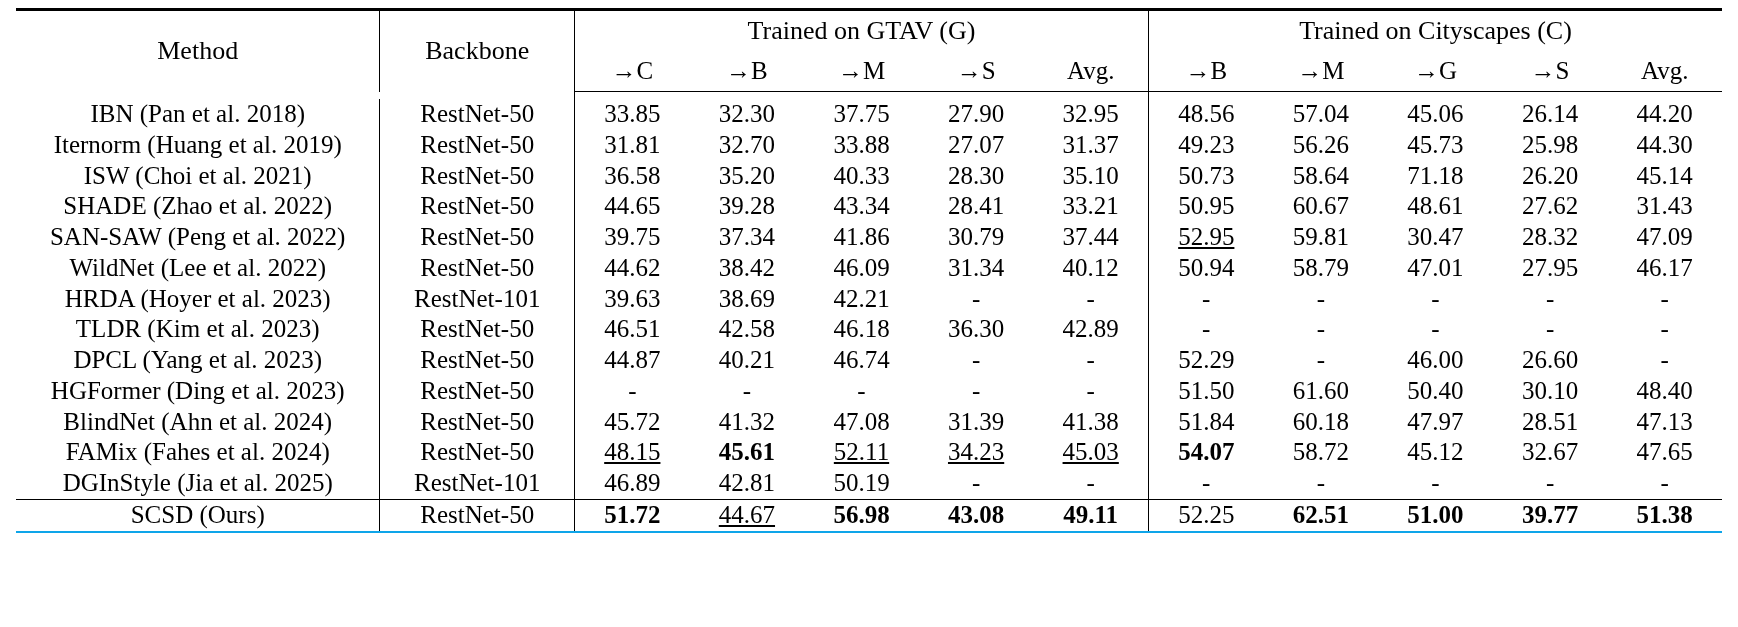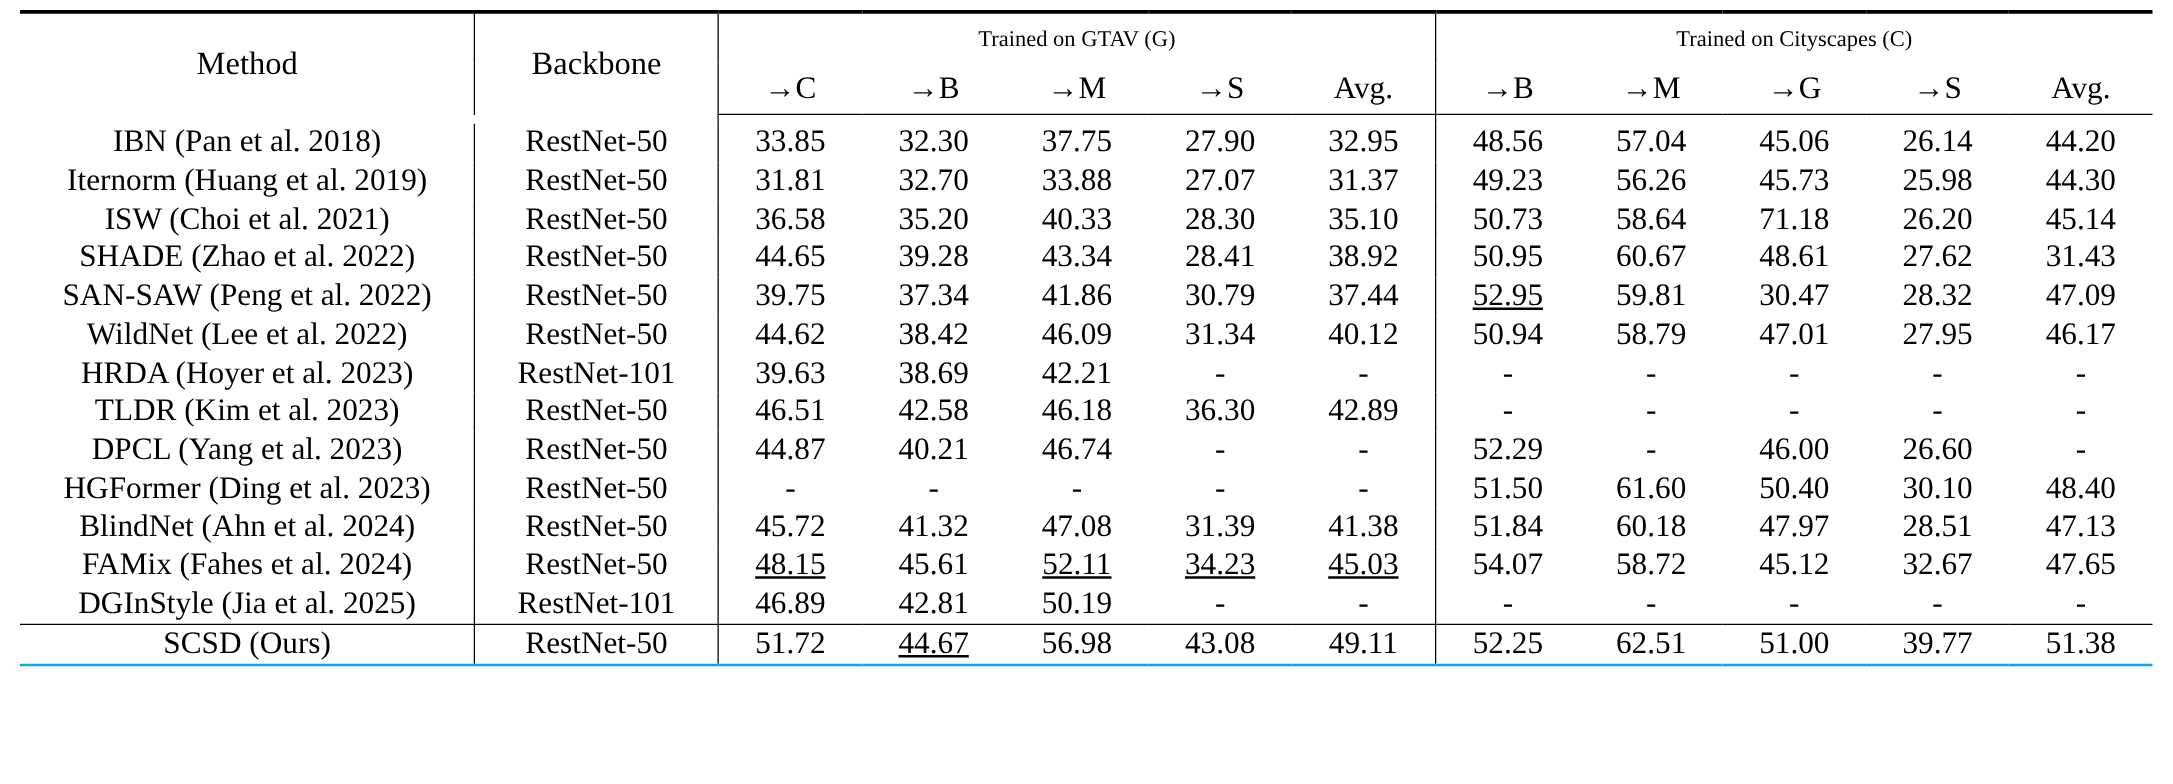--- a/index.html
+++ b/index.html
@@ -43,27 +43,27 @@
     text-align: center;
     width: 370px;
   }
   .backbone-col {
     text-align: center;
     width: 200px;
   }
   .num-col { width: 118px; }
 
   .grouphdr {
-    font-size: 18px;
+    font-size: 26px;
     padding-bottom: 2px;
   }
   .hdr-label { font-size: 26px; }
   .arrow-hdr { font-size: 25px; }
 
-  b.bold { font-weight: normal; }
+  b.bold { font-weight: bold; }
   u.ul { text-decoration: underline; text-underline-offset: 2px; }
 
   .spacer-row td { height: 5px; padding: 0; }
 
   
   .h1 td { height: 38px; }
   .h2 td { height: 38px; }
 
   .ours-row td { padding-top: 5px; padding-bottom: 3px; }
 </style>
@@ -154,21 +154,21 @@
           <td class="num-col">26.20</td>
           <td class="num-col">45.14</td>
         </tr>
         <tr>
           <td class="method-col">SHADE (Zhao et al. 2022)</td>
           <td class="backbone-col vsep-l">RestNet-50</td>
           <td class="vsep-l num-col">44.65</td>
           <td class="num-col">39.28</td>
           <td class="num-col">43.34</td>
           <td class="num-col">28.41</td>
-          <td class="num-col">38.92</td>
+          <td class="num-col">33.21</td>
           <td class="vsep-l num-col">50.95</td>
           <td class="num-col">60.67</td>
           <td class="num-col">48.61</td>
           <td class="num-col">27.62</td>
           <td class="num-col">31.43</td>
         </tr>
         <tr>
           <td class="method-col">SAN-SAW (Peng et al. 2022)</td>
           <td class="backbone-col vsep-l">RestNet-50</td>
           <td class="vsep-l num-col">39.75</td>

